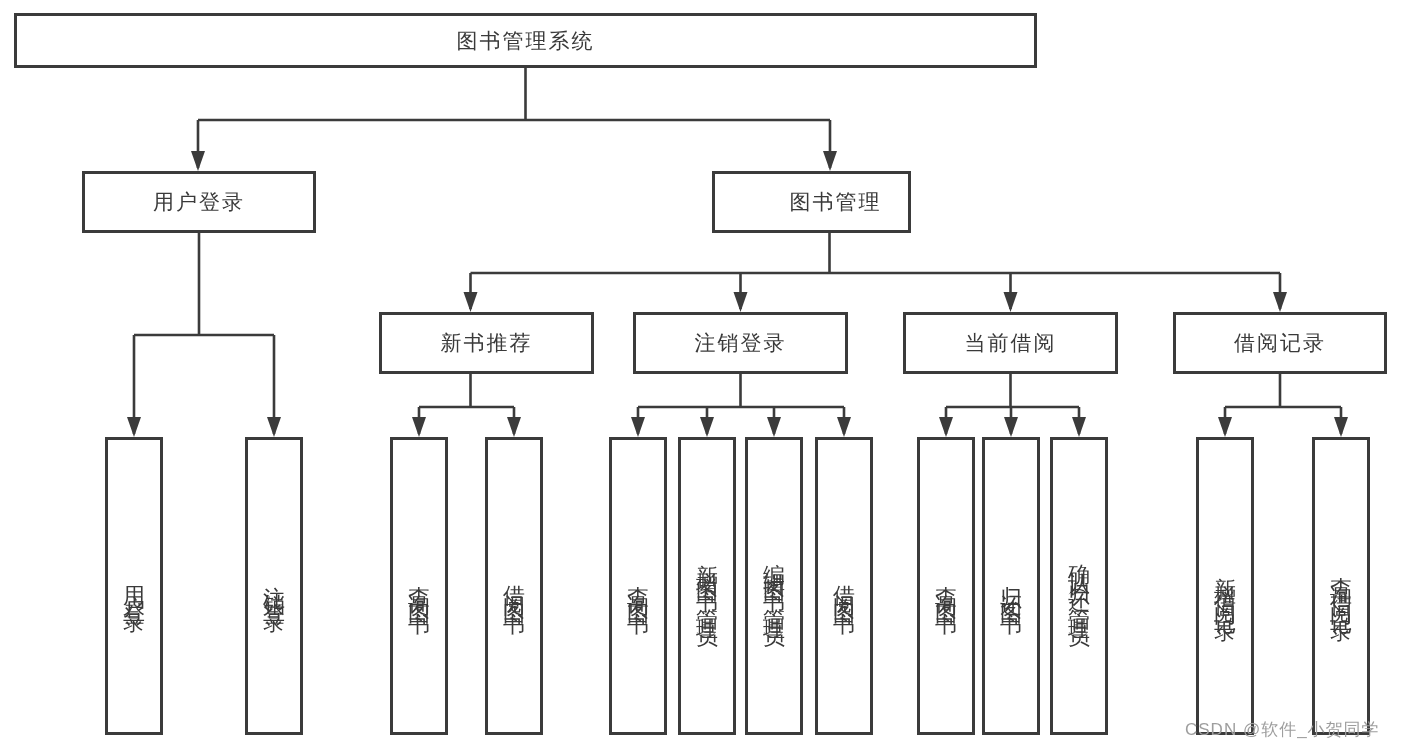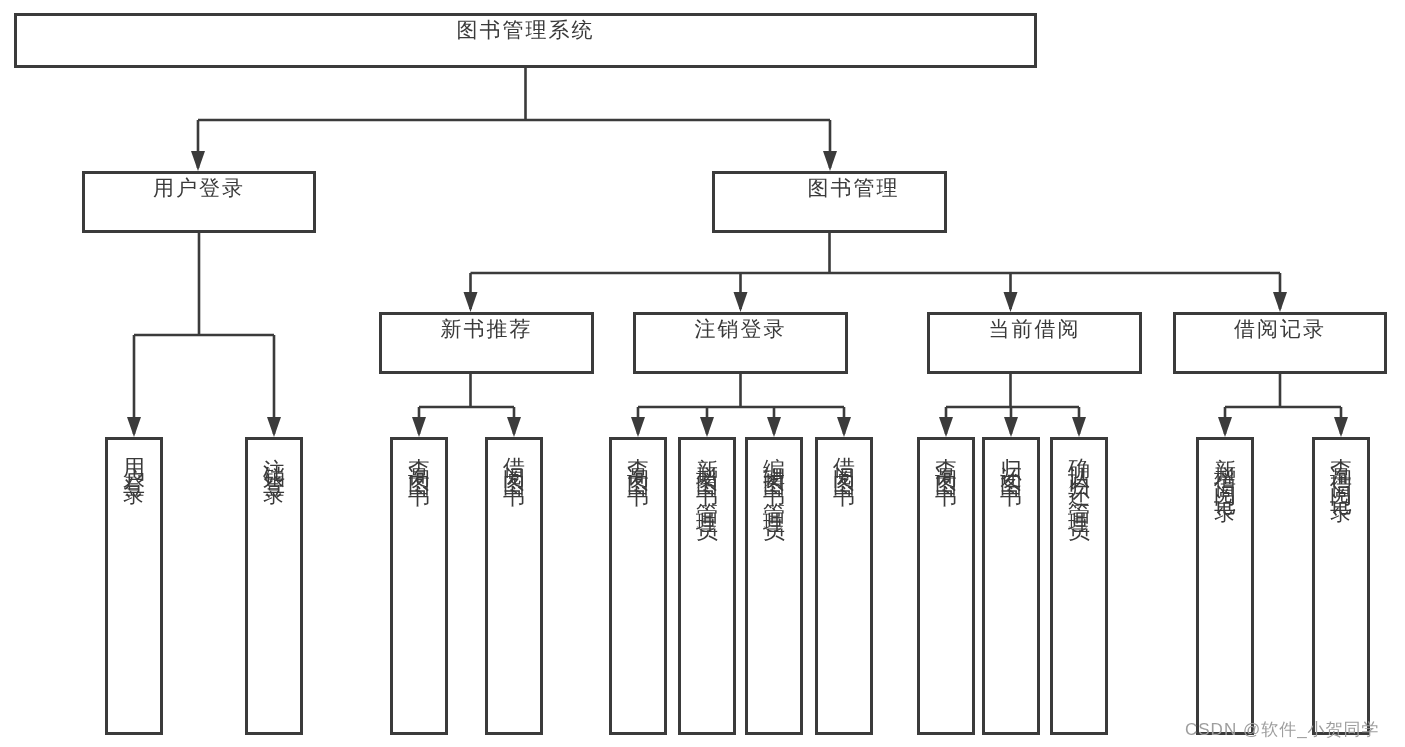--- a/index.html
+++ b/index.html
@@ -36,46 +36,46 @@
   .connectors polygon {
     fill: var(--line);
     stroke: none;
   }
 
   .box {
     position: absolute;
     background: var(--background);
     border: 3px solid var(--box-border);
     display: flex;
-    align-items: flex-start;
+    align-items: center;
     justify-content: center;
     color: var(--text);
   }
   .box.h span {
     font-size: 21px;
     letter-spacing: 2px;
     white-space: nowrap;
   }
   .box.v span {
     writing-mode: vertical-rl;
     text-orientation: mixed;
     font-size: 22px;
     letter-spacing: 9px;
     line-height: 1;
     white-space: nowrap;
   }
 
   .node-root   { left: 14px;   top: 13px;  width: 1023px; height: 55px; }
 
   .node-l2-0   { left: 82px;   top: 171px; width: 234px;  height: 62px; }
-  .node-l2-1   { left: 712px;  top: 171px; width: 235px;  height: 62px; padding-left: 48px; }
+  .node-l2-1   { left: 712px;  top: 171px; width: 199px;  height: 62px; padding-left: 48px; }
 
   .node-l3-0   { left: 363px;  top: 312px; width: 215px;  height: 62px; margin-left: 16px; }
   .node-l3-1   { left: 633px;  top: 312px; width: 215px;  height: 62px; }
-  .node-l3-2   { left: 903px;  top: 312px; width: 215px;  height: 62px; margin-left: 24px; }
+  .node-l3-2   { left: 903px;  top: 312px; width: 215px;  height: 62px; }
   .node-l3-3   { left: 1173px; top: 312px; width: 214px;  height: 62px; }
 
   .leaf        { top: 437px; width: 58px; height: 298px; }
   .leaf-0  { left: 105px; }
   .leaf-1  { left: 245px; }
   .leaf-2  { left: 390px; }
   .leaf-3  { left: 485px; }
   .leaf-4  { left: 609px; }
   .leaf-5  { left: 678px; }
   .leaf-6  { left: 745px; }

